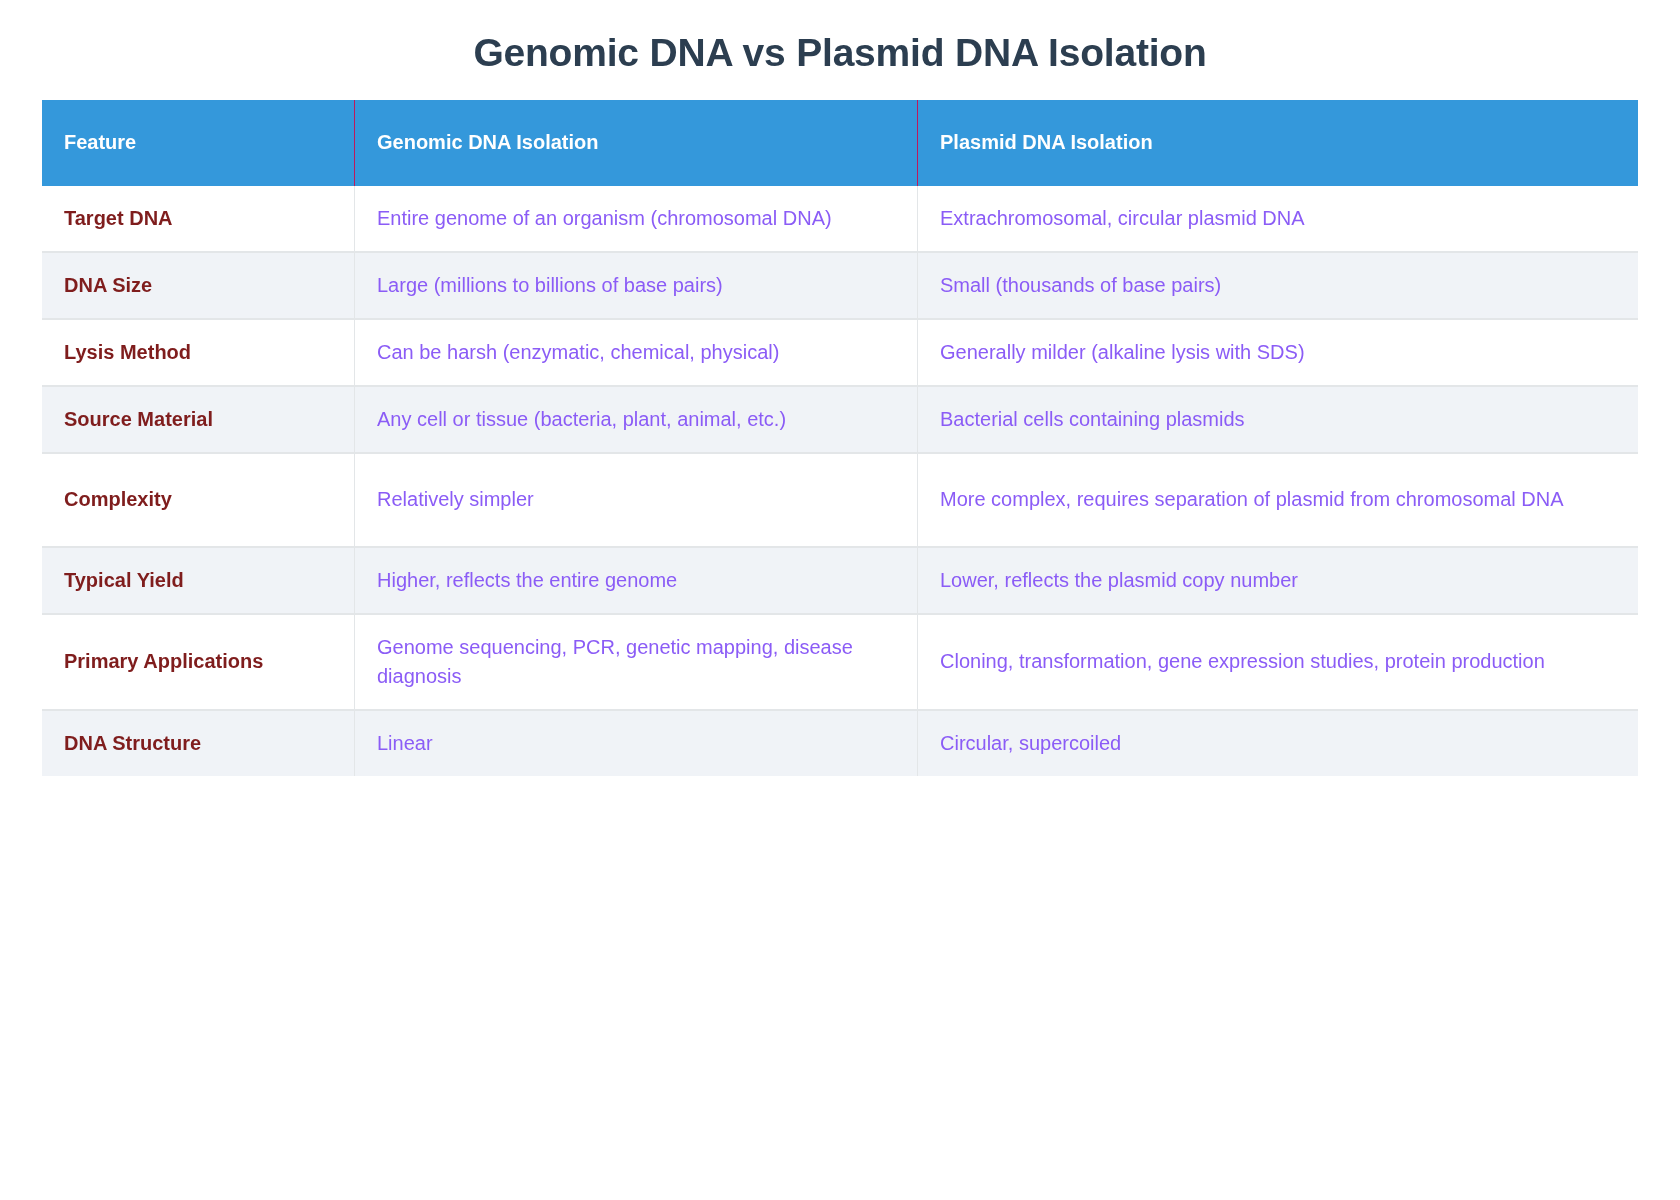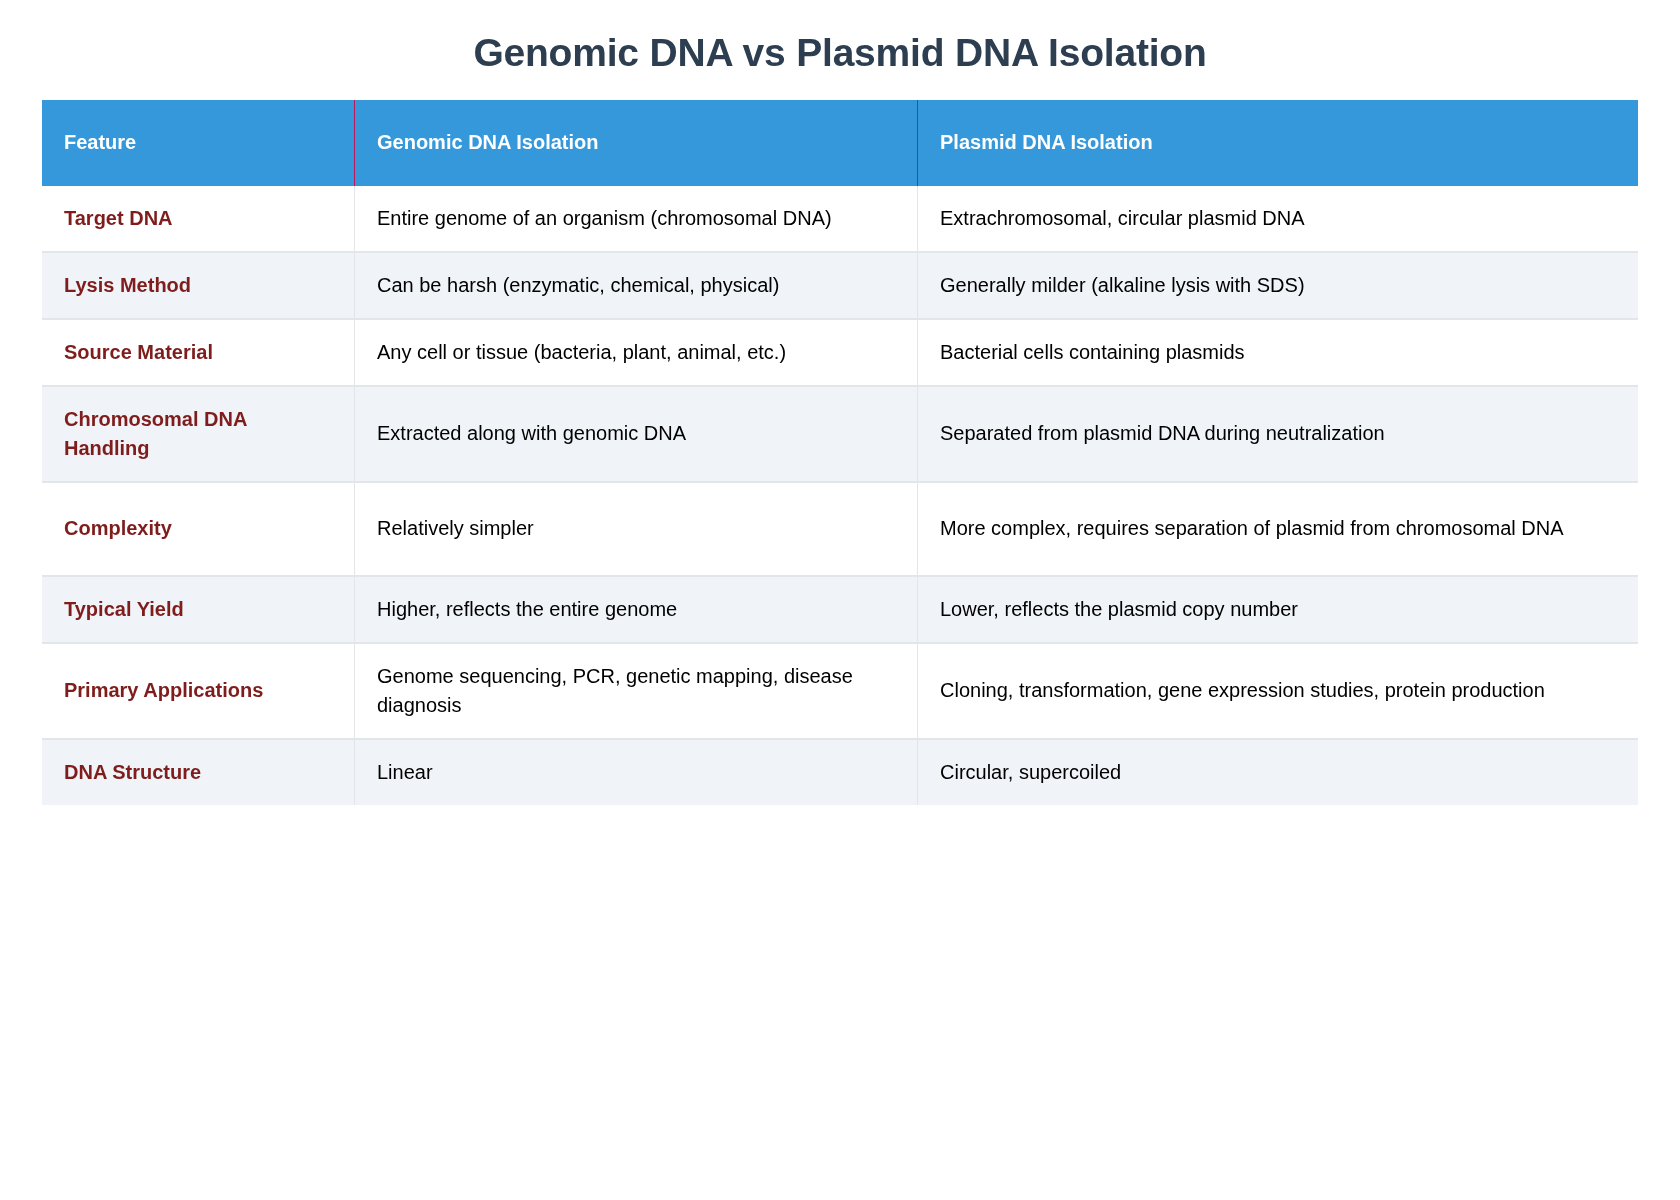--- a/index.html
+++ b/index.html
@@ -61,21 +61,21 @@
     padding: 24px 22px;
     height: 38px;
     vertical-align: middle;
     border: none;
     border-right: 1px solid #be185d;
   }
   table.cmp thead th:last-child { border-right: none; }
 
   table.cmp tbody td {
     font-size: 20px;
-    color: #000000;
+    color: #8b5cf6;
     padding: 18px 22px;
     vertical-align: middle;
     line-height: 1.45;
     border-bottom: 2px solid #e3e6e8;
     border-right: 1px solid #e3e6e8;
     background: #ffffff;
     word-wrap: break-word;
   }
   table.cmp tbody td:last-child { border-right: none; }
   table.cmp tbody tr:last-child td { border-bottom: none; }
@@ -113,38 +113,38 @@
         </tr>
       </thead>
       <tbody>
 
         <tr>
           <td class="feature-cell">Target DNA</td>
           <td>Entire genome of an organism (chromosomal DNA)</td>
           <td>Extrachromosomal, circular plasmid DNA</td>
         </tr>
 
+        <tr>
+          <td class="feature-cell">DNA Size</td>
+          <td>Large (millions to billions of base pairs)</td>
+          <td>Small (thousands of base pairs)</td>
+        </tr>
 
         <tr>
           <td class="feature-cell">Lysis Method</td>
           <td>Can be harsh (enzymatic, chemical, physical)</td>
           <td>Generally milder (alkaline lysis with SDS)</td>
         </tr>
 
         <tr>
           <td class="feature-cell">Source Material</td>
           <td>Any cell or tissue (bacteria, plant, animal, etc.)</td>
           <td>Bacterial cells containing plasmids</td>
         </tr>
 
-        <tr class="tall-row">
-          <td class="feature-cell">Chromosomal DNA Handling</td>
-          <td>Extracted along with genomic DNA</td>
-          <td>Separated from plasmid DNA during neutralization</td>
-        </tr>
 
         <tr class="tall-row">
           <td class="feature-cell">Complexity</td>
           <td>Relatively simpler</td>
           <td>More complex, requires separation of plasmid from chromosomal DNA</td>
         </tr>
 
         <tr>
           <td class="feature-cell">Typical Yield</td>
           <td>Higher, reflects the entire genome</td>

